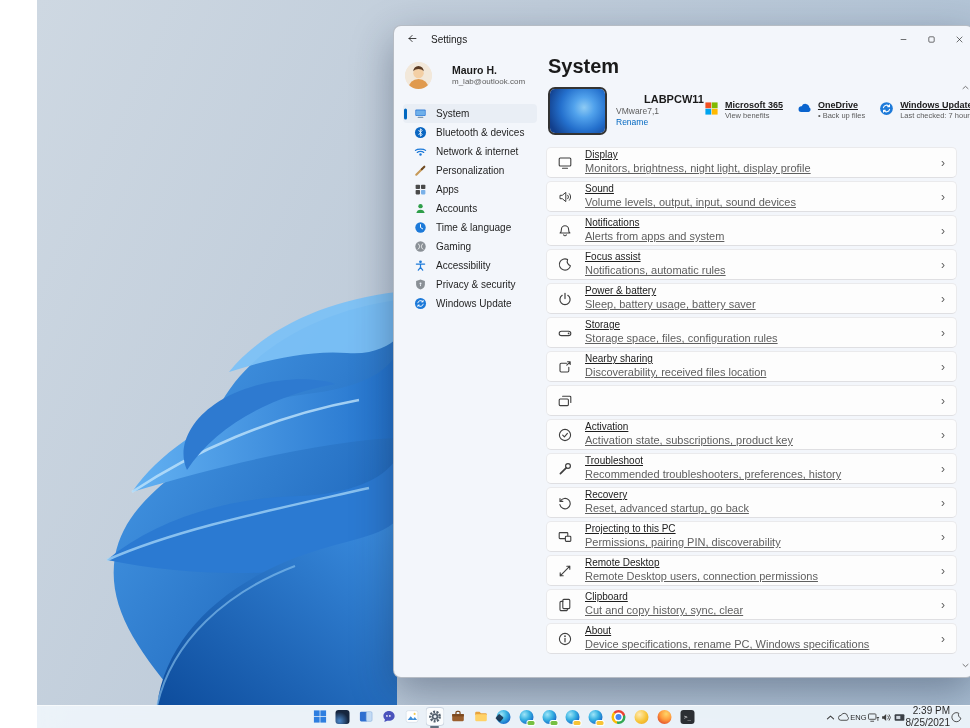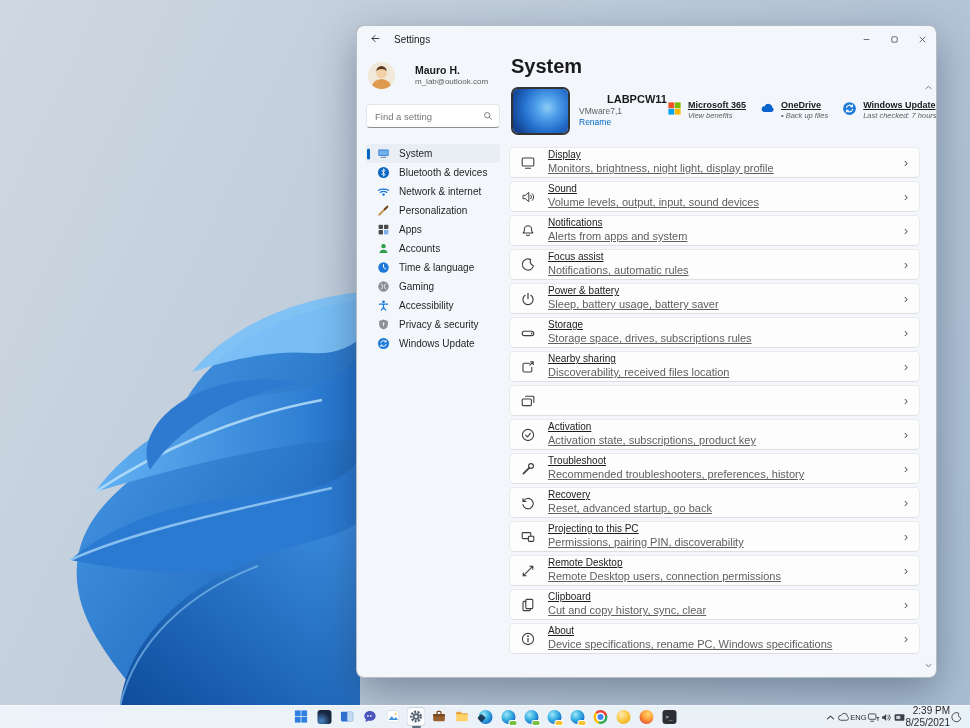--- a/index.html
+++ b/index.html
@@ -1,20 +1,20 @@
 <!DOCTYPE html>
 <html><head>
 <meta charset="utf-8">
 <style>
   html,body{margin:0;padding:0;}
   body{width:970px;height:728px;overflow:hidden;position:relative;
        font-family:"Liberation Sans","DejaVu Sans",sans-serif;
        -webkit-font-smoothing:antialiased;cursor:default;}
   .desktop{position:absolute;inset:0;
-       background:linear-gradient(115deg,#ced8e2 0%,#bfccda 40%,#a9bed3 100%);}
+       background:linear-gradient(115deg,#ced8e2 0%,#bfccda 40%,#a9bed3 100%);margin-left:37px;}
   .bloom{position:absolute;left:0;top:0;width:360px;height:706px;}
 
   
   .window{position:absolute;left:356px;top:25px;width:579px;height:651px;
       background:#f3f6fb;border-radius:8px;border:1px solid rgba(70,80,95,.35);
       box-shadow:0 14px 40px rgba(20,35,60,.38);overflow:hidden;}
   .titlebar{position:absolute;left:0;top:0;right:0;height:26px;display:flex;align-items:center;padding-left:8px;}
   .back-btn{width:20px;height:18px;border:none;background:transparent;display:flex;align-items:center;justify-content:center;cursor:pointer;padding:0;}
   .back-btn svg{width:11px;height:11px;}
   .tb-title{font-size:10px;color:#1b1b1b;margin-left:9px;}
@@ -54,21 +54,21 @@
       background:radial-gradient(circle at 62% 42%,#8ecbf4 0%,#51a2ec 24%,#2470cd 55%,#123f8c 88%);}
   .device-name{font-size:11px;font-weight:bold;color:#1a1a1a;line-height:1.3;padding-left:28px;}
   .device-model{font-size:8.5px;color:#5d5d5d;line-height:1.3;}
   .device-rename{font-size:8.5px;color:#0067c0;line-height:1.4;cursor:pointer;}
   .status-cards{margin-left:auto;display:flex;gap:14px;align-items:center;}
   .card{display:flex;align-items:flex-start;gap:6px;cursor:pointer;}
   .card-ic{width:15px;height:15px;margin-top:1px;flex:0 0 auto;}
   .card-ic svg{width:15px;height:15px;}
   .card-txt{display:flex;flex-direction:column;}
   .card-title{font-size:9px;font-weight:bold;color:#1a1a1a;line-height:1.25;white-space:nowrap;text-decoration:underline;}
-  .card-sub{font-size:7.5px;color:#5d5d5d;line-height:1.3;white-space:nowrap;font-style:italic;}
+  .card-sub{font-size:7.5px;color:#5d5d5d;line-height:1.3;white-space:nowrap;}
 
   .rows{margin-right:0;}
   .row{height:31px;margin-bottom:3px;background:#fdfdfd;border:1px solid #eaeaec;border-bottom-color:#dfdfe2;
       border-radius:5px;display:flex;align-items:center;padding:0 11px 0 10px;box-sizing:border-box;cursor:pointer;}
   .row-ic{width:16px;height:16px;margin-right:12px;flex:0 0 auto;display:flex;}
   .row-ic svg{width:16px;height:16px;}
   .row-txt{display:flex;flex-direction:column;}
   .row-title{font-size:10px;color:#1c1c1c;line-height:1.2;text-decoration:underline;}
   .row-sub{font-size:11px;color:#5f5f5f;line-height:1.25;margin-top:1px;text-decoration:underline;}
   .row-chev{margin-left:auto;font-size:12px;color:#5f5f5f;line-height:1;}
@@ -171,29 +171,20 @@
               <path d="M2 16a6 6 0 0 1 12 0z" fill="#e09a4e"></path>
               <circle cx="8" cy="6.6" r="3.1" fill="#f3cfa5"></circle>
               <path d="M4.9 5.5a3.1 3.1 0 0 1 6.2 0c-.9-.9-1.9-1.3-3.1-1.3s-2.2.4-3.1 1.3z" fill="#5a3a22"></path>
             </svg>
         </span>
         <span>
           <div class="user-name">Mauro H.</div>
           <div class="user-email">m_lab@outlook.com</div>
         </span>
       </div>
-      <div class="searchbox">
-        <input placeholder="Find a setting" style="">
-        <span class="search-ic">
-            <svg viewBox="0 0 16 16" xmlns="http://www.w3.org/2000/svg">
-              <circle cx="6.8" cy="6.8" r="4.3" fill="none" stroke="#5a5a5a" stroke-width="1.2"></circle>
-              <path d="M10.2 10.2L13.4 13.4" stroke="#5a5a5a" stroke-width="1.2" stroke-linecap="round"></path>
-            </svg>
-          </span>
-      </div>
       <nav id="nav">
   <div class="nav-item active">
     <span class="nav-acc"></span>
     <span class="nav-ic">
               <svg viewBox="0 0 16 16" xmlns="http://www.w3.org/2000/svg">
                 <rect x="1.6" y="3.2" width="12.8" height="7.8" rx="1.2" fill="#3b82d8"></rect>
                 <rect x="2.6" y="4.2" width="10.8" height="5.8" rx=".6" fill="#6fb0ea"></rect>
                 <rect x="4.4" y="12" width="7.2" height="1.5" rx=".75" fill="#7f98ae"></rect>
               </svg>
             </span>
@@ -422,21 +413,21 @@
   </div>
   <div class="row">
     <span class="row-ic">
               <svg viewBox="0 0 16 16" xmlns="http://www.w3.org/2000/svg">
                 <rect x="2.2" y="6.2" width="11.6" height="4.4" rx="2.2" fill="none" stroke="#3f3f3f" stroke-width="1.1"></rect>
                 <circle cx="11.6" cy="8.4" r=".85" fill="#3f3f3f"></circle>
               </svg>
             </span>
     <span class="row-txt">
       <span class="row-title">Storage</span>
-      <span class="row-sub">Storage space, drives, subscriptions rules</span>
+      <span class="row-sub">Storage space, files, configuration rules</span>
     </span>
     <span class="row-chev">›</span>
   </div>
   <div class="row">
     <span class="row-ic">
               <svg viewBox="0 0 16 16" xmlns="http://www.w3.org/2000/svg">
                 <path d="M9.5 4.2H4.2A1.2 1.2 0 0 0 3 5.4v6.4A1.2 1.2 0 0 0 4.2 13h6.4a1.2 1.2 0 0 0 1.2-1.2V8.3" fill="none" stroke="#3f3f3f" stroke-width="1.1" stroke-linecap="round"></path>
                 <path d="M9.8 6.2l3.4-3.4M13.2 2.8h-2.7M13.2 2.8v2.7" fill="none" stroke="#3f3f3f" stroke-width="1.1" stroke-linecap="round" stroke-linejoin="round"></path>
               </svg>
             </span>

